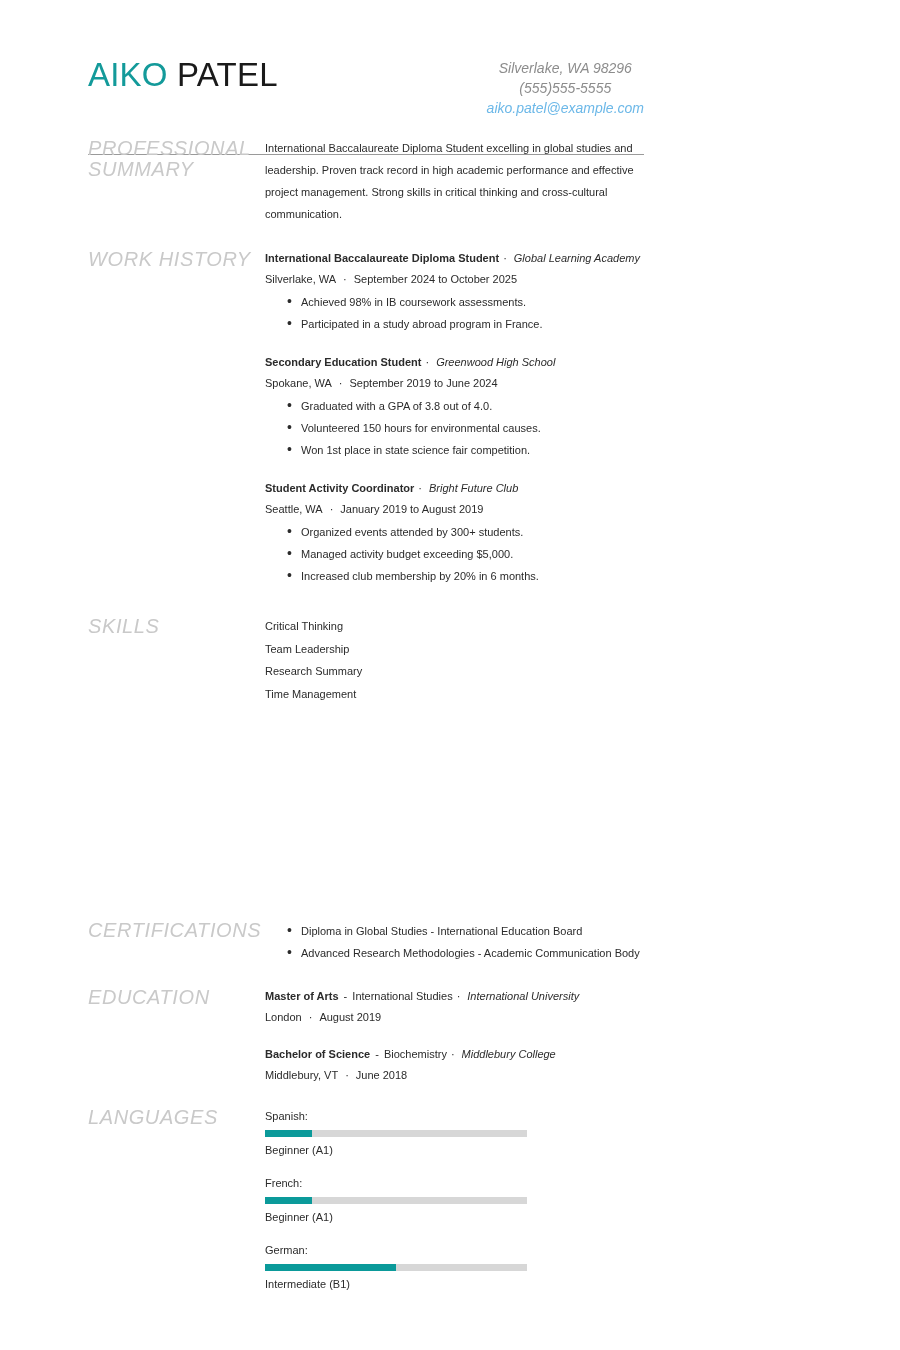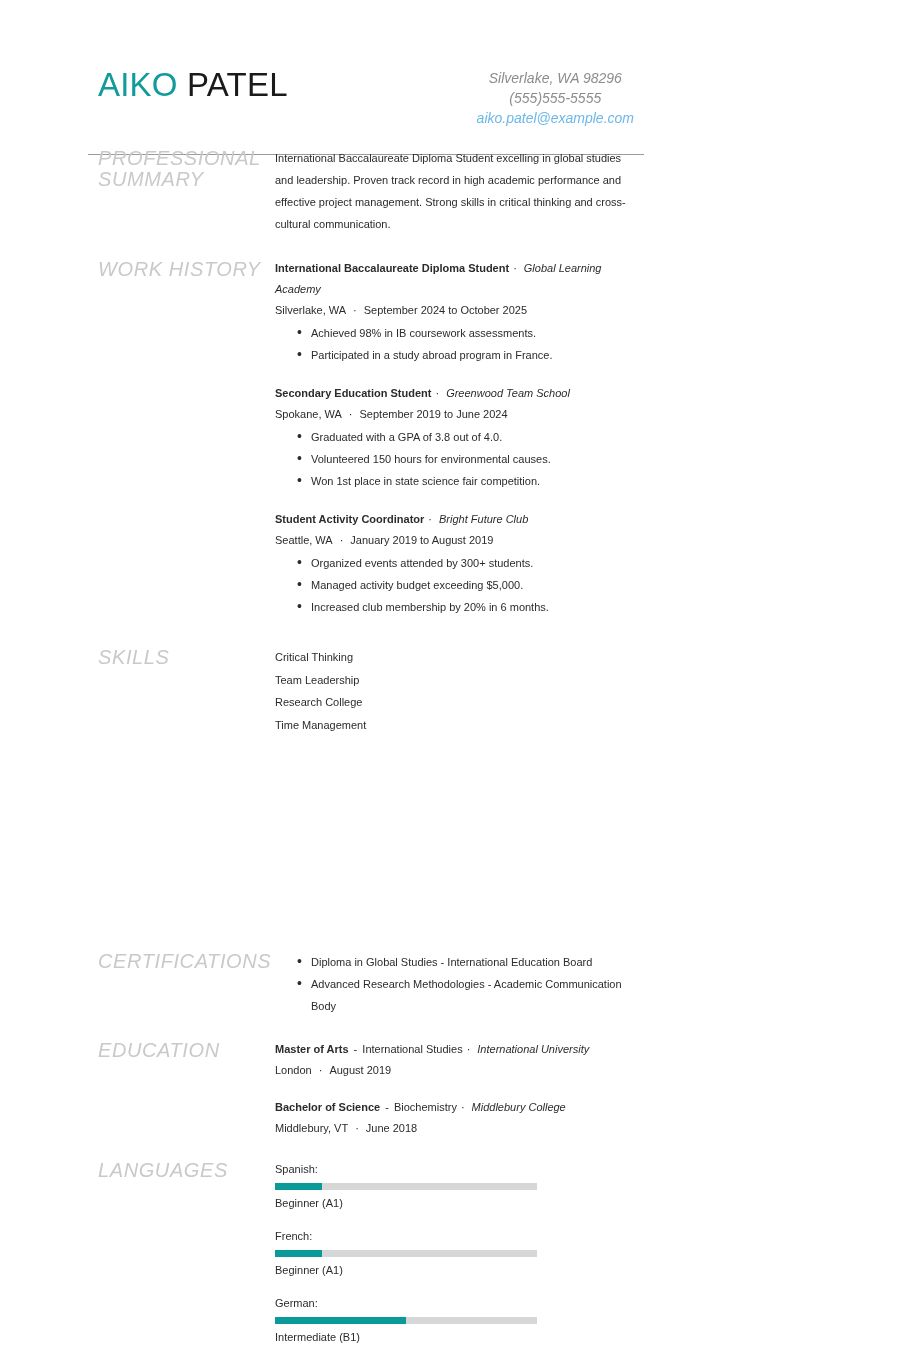--- a/index.html
+++ b/index.html
@@ -14,21 +14,21 @@
     font-family: "Liberation Sans", sans-serif;
     color: #2b2b2b;
     -webkit-font-smoothing: antialiased;
   }
 
   .page {
     position: relative;
     width: 732px;
     height: 1350px;
     background: #ffffff;
-    padding: 10px;
+    padding: 0;
   }
 
   
   .header {
     position: relative;
     padding: 58px 88px 0 88px;
     height: 100px;
   }
   .name {
     font-size: 33px;
@@ -215,21 +215,21 @@
       <div class="section-body" id="work-body">
           <div class="job">
             <div class="job-title-line"><span class="job-title">International Baccalaureate Diploma Student</span><span class="sep">·</span><span class="job-company">Global Learning Academy</span></div>
             <div class="job-meta"><span>Silverlake, WA</span><span class="sep2">·</span><span>September 2024 to October 2025</span></div>
             <ul class="bullets">
               <li>Achieved 98% in IB coursework assessments.</li>
               <li>Participated in a study abroad program in France.</li>
             </ul>
           </div>
           <div class="job">
-            <div class="job-title-line"><span class="job-title">Secondary Education Student</span><span class="sep">·</span><span class="job-company">Greenwood Team School</span></div>
+            <div class="job-title-line"><span class="job-title">Secondary Education Student</span><span class="sep">·</span><span class="job-company">Greenwood High School</span></div>
             <div class="job-meta"><span>Spokane, WA</span><span class="sep2">·</span><span>September 2019 to June 2024</span></div>
             <ul class="bullets">
               <li>Graduated with a GPA of 3.8 out of 4.0.</li>
               <li>Volunteered 150 hours for environmental causes.</li>
               <li>Won 1st place in state science fair competition.</li>
             </ul>
           </div>
           <div class="job">
             <div class="job-title-line"><span class="job-title">Student Activity Coordinator</span><span class="sep">·</span><span class="job-company">Bright Future Club</span></div>
             <div class="job-meta"><span>Seattle, WA</span><span class="sep2">·</span><span>January 2019 to August 2019</span></div>
@@ -242,21 +242,21 @@
         </div>
     </div>
 
     <div class="section" id="skills-section">
       <div class="section-label">Skills</div>
       <div class="section-body">
         <div class="skills-grid">
           <div class="skills-col" id="skills-col-left">
               <div class="skill-item">Critical Thinking</div>
               <div class="skill-item">Team Leadership</div>
-              <div class="skill-item">Research College</div>
+              <div class="skill-item">Research Summary</div>
               <div class="skill-item">Time Management</div>
             </div>
         </div>
       </div>
     </div>
 
     <div class="section" id="certs-section">
       <div class="section-label">Certifications</div>
       <div class="section-body">
         <ul class="bullets" id="certs-list">

